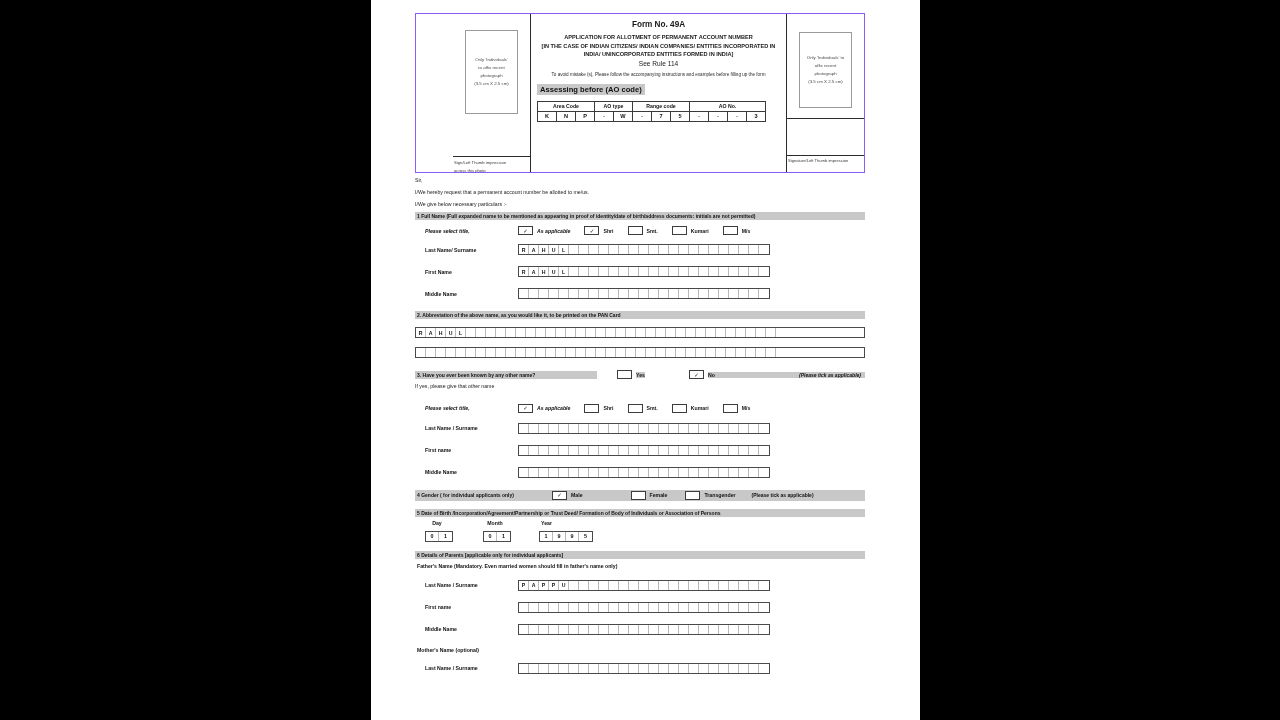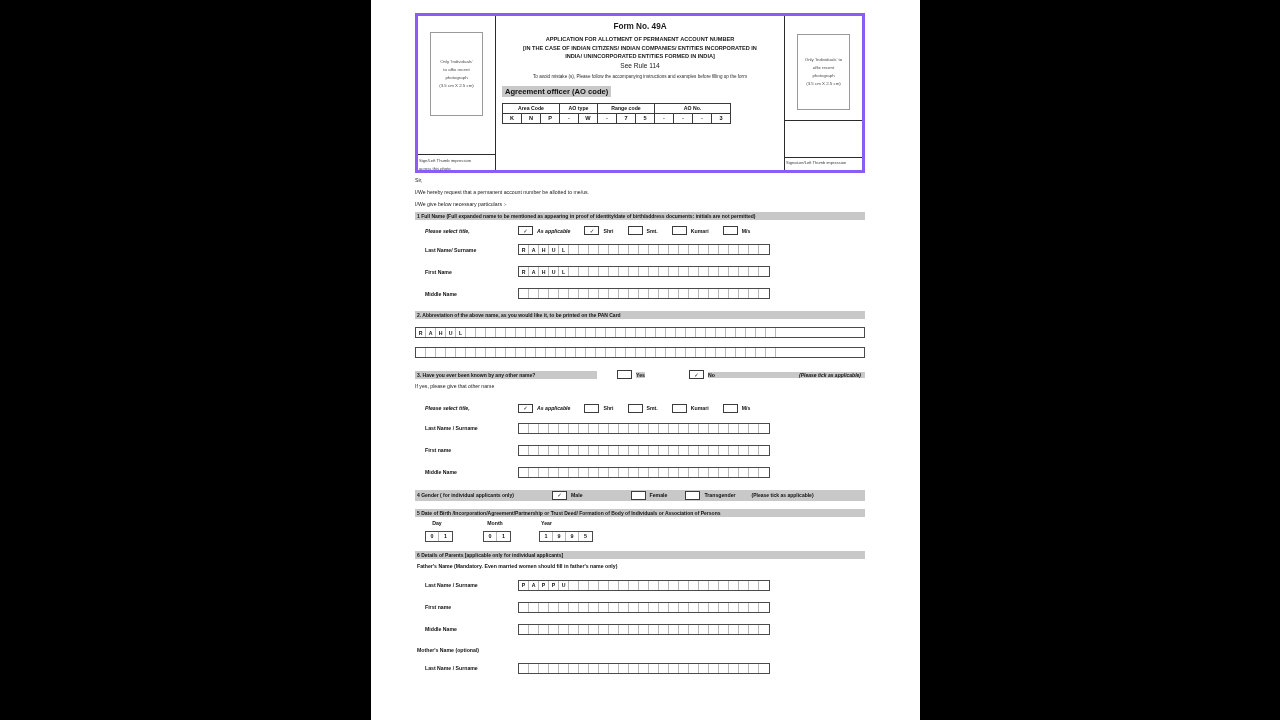--- a/index.html
+++ b/index.html
@@ -30,23 +30,24 @@
     position: absolute;
     left: 44px;
     top: 13px;
     width: 450px;
     height: 700px;
   }
 
   
   .header-block {
     display: flex;
-    border: 3px solid #8b5cf6;
+    border: 1px solid #8b5cf6;
     height: 160px;
     box-sizing: border-box;
+    padding-left: 37px;
   }
   .photo-col {
     width: 78px;
     border-right: 1px solid #2b2b2b;
     box-sizing: border-box;
     display: flex;
     flex-direction: column;
   }
   .photo-col.right {
     border-right: none;
@@ -308,21 +309,21 @@
         </div>
 
         <div class="center-col">
           <div class="t-formno">Form No. 49A</div>
           <div class="t-line">APPLICATION FOR ALLOTMENT OF PERMANENT ACCOUNT NUMBER</div>
           <div class="t-line">[IN THE CASE OF INDIAN CITIZENS/ INDIAN COMPANIES/ ENTITIES INCORPORATED IN</div>
           <div class="t-line">INDIA/ UNINCORPORATED ENTITIES FORMED IN INDIA]</div>
           <div class="t-rule">See Rule 114</div>
           <div class="t-note">To avoid mistake (s), Please follow the accompanying instructions and examples before filling up the form</div>
 
-          <div class="ao-title">Agreement officer (AO code)</div>
+          <div class="ao-title">Assessing before (AO code)</div>
 
           <table class="ao-table">
             <tbody>
                 <tr>
               <th colspan="3">Area Code</th>
               <th colspan="2">AO type</th>
               <th colspan="3">Range code</th>
               <th colspan="4">AO No.</th>
             </tr>
             <tr>

